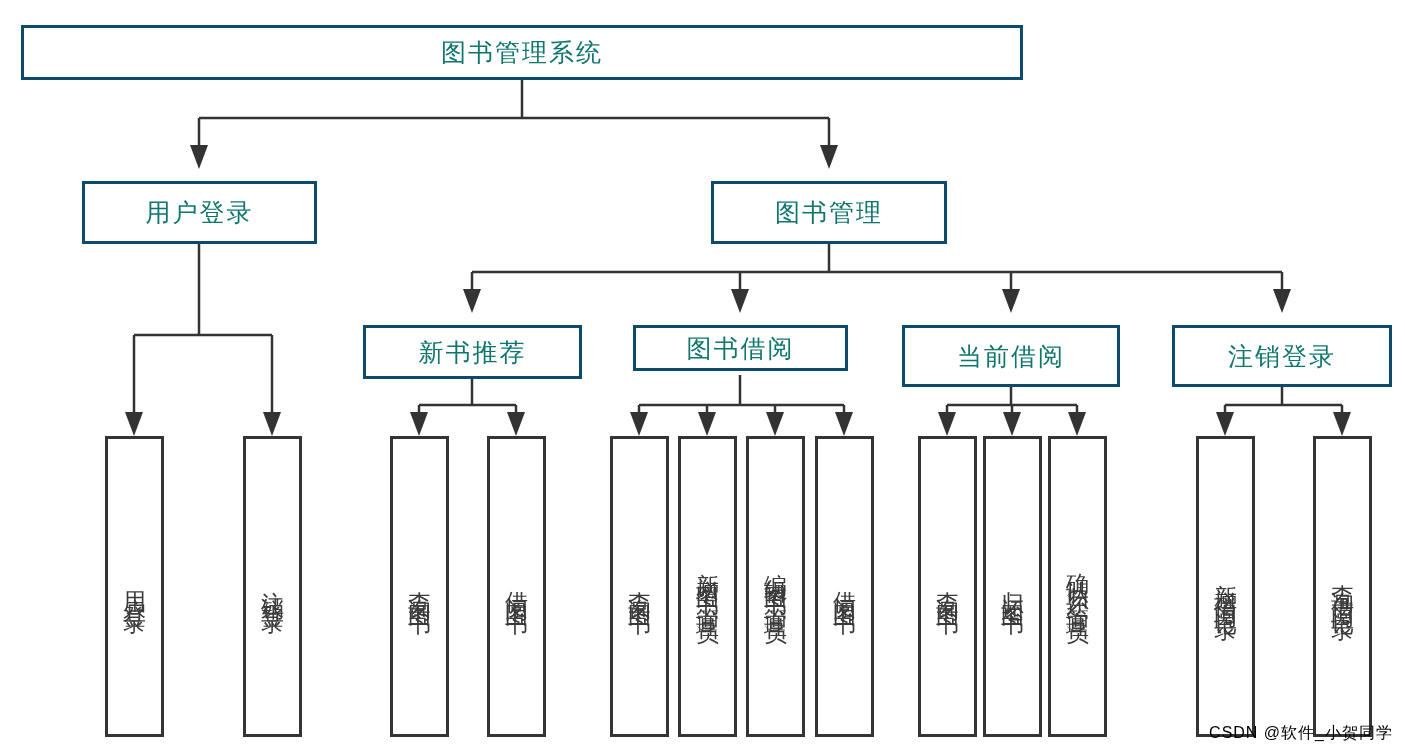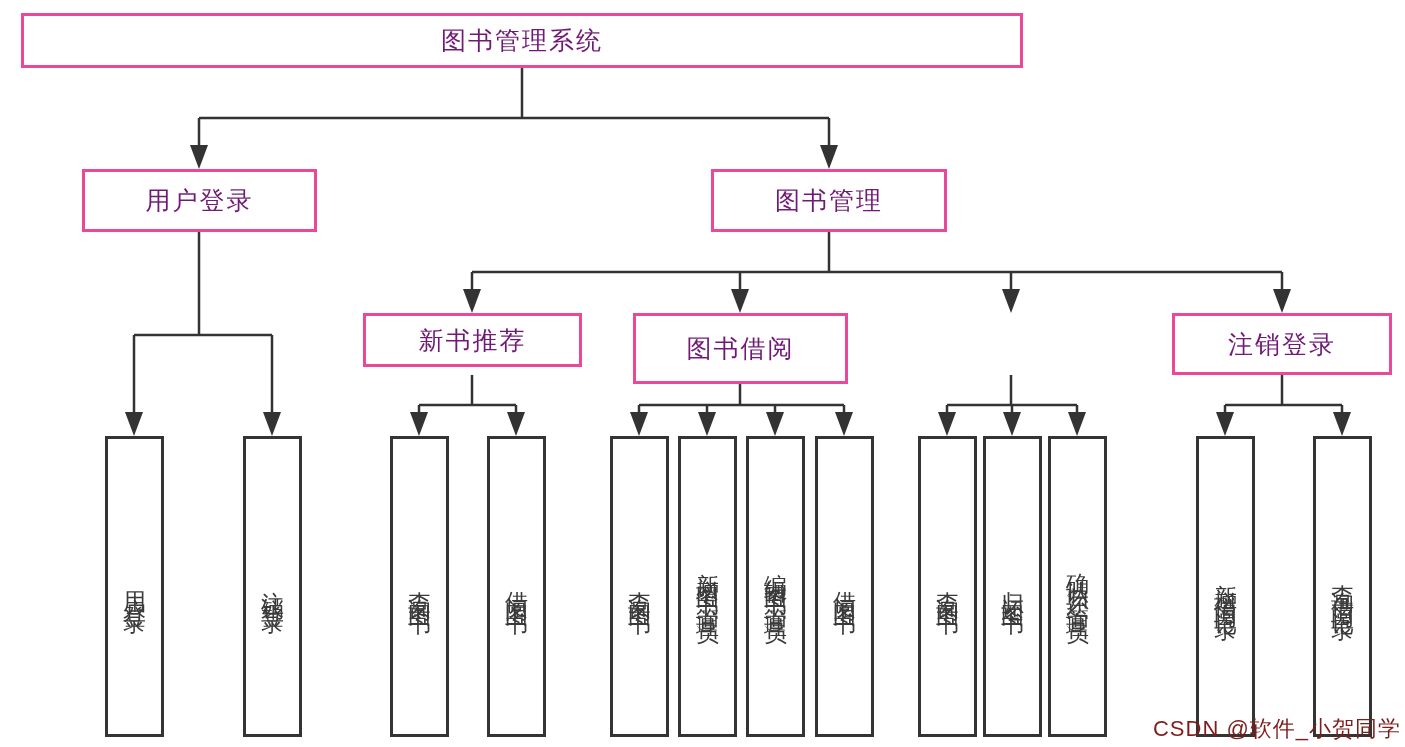--- a/index.html
+++ b/index.html
@@ -12,29 +12,30 @@
     font-family: "Liberation Sans", sans-serif;
   }
   #connectors {
     position: absolute;
     left: 0; top: 0;
     width: 1405px; height: 747px;
   }
   .hbox {
     position: absolute;
     box-sizing: border-box;
-    border: 3px solid #ec4899;
+    border: 3px solid #0c4a6e;
     background: #ffffff;
     display: flex;
     align-items: center;
     justify-content: center;
     font-size: 25px;
     letter-spacing: 2px;
-    color: #701a75;
+    color: #0f766e;
     white-space: nowrap;
+    margin-top: 12px;
   }
   .vbox {
     position: absolute;
     box-sizing: border-box;
     width: 59px;
     height: 301px;
     border: 3px solid #343434;
     background: #ffffff;
     display: flex;
     align-items: center;
@@ -43,24 +44,24 @@
   .vbox span {
     writing-mode: vertical-rl;
     text-orientation: mixed;
     font-size: 23px;
     letter-spacing: 7px;
     line-height: 1;
     color: #3a3a3a;
   }
   #watermark {
     position: absolute;
-    right: 4px;
+    right: 12px;
     bottom: 3px;
-    font-size: 22px;
-    color: #7f1d1d;
+    font-size: 16px;
+    color: #000000;
     letter-spacing: 1px;
     white-space: nowrap;
   }
 </style>
 </head>
 <body>
 
 <div id="canvas">
 
   <svg id="connectors" viewBox="0 0 1405 747" xmlns="http://www.w3.org/2000/svg">
@@ -131,21 +132,22 @@
       <polygon points="1342,436 1333,412 1351,412"></polygon>
     </g>
   </svg>
 
   <div class="hbox" style="left:21px; top:13px; width:1002px; height:55px;">图书管理系统</div>
 
   <div class="hbox" style="left:82px; top:169px; width:235px; height:63px;">用户登录</div>
   <div class="hbox" style="left:711px; top:169px; width:236px; height:63px;">图书管理</div>
 
   <div class="hbox" style="left:363px; top:313px; width:219px; height:54px;">新书推荐</div>
-  <div class="hbox" style="left:633px; top:313px; width:215px; height:71px;">图书借阅</div>
+  <div class="hbox" style="left:633px; top:313px; width:215px; height:46px;">图书借阅</div>
+  <div class="hbox" style="left:902px; top:313px; width:218px; height:62px;">当前借阅</div>
   <div class="hbox" style="left:1172px; top:313px; width:220px; height:62px;">注销登录</div>
 
   <div class="vbox" style="left:105px; top:436px;">
     <span>用户登录</span>
   </div>
   <div class="vbox" style="left:243px; top:436px;">
     <span>注销登录</span>
   </div>
 
   <div class="vbox" style="left:390px; top:436px;">

